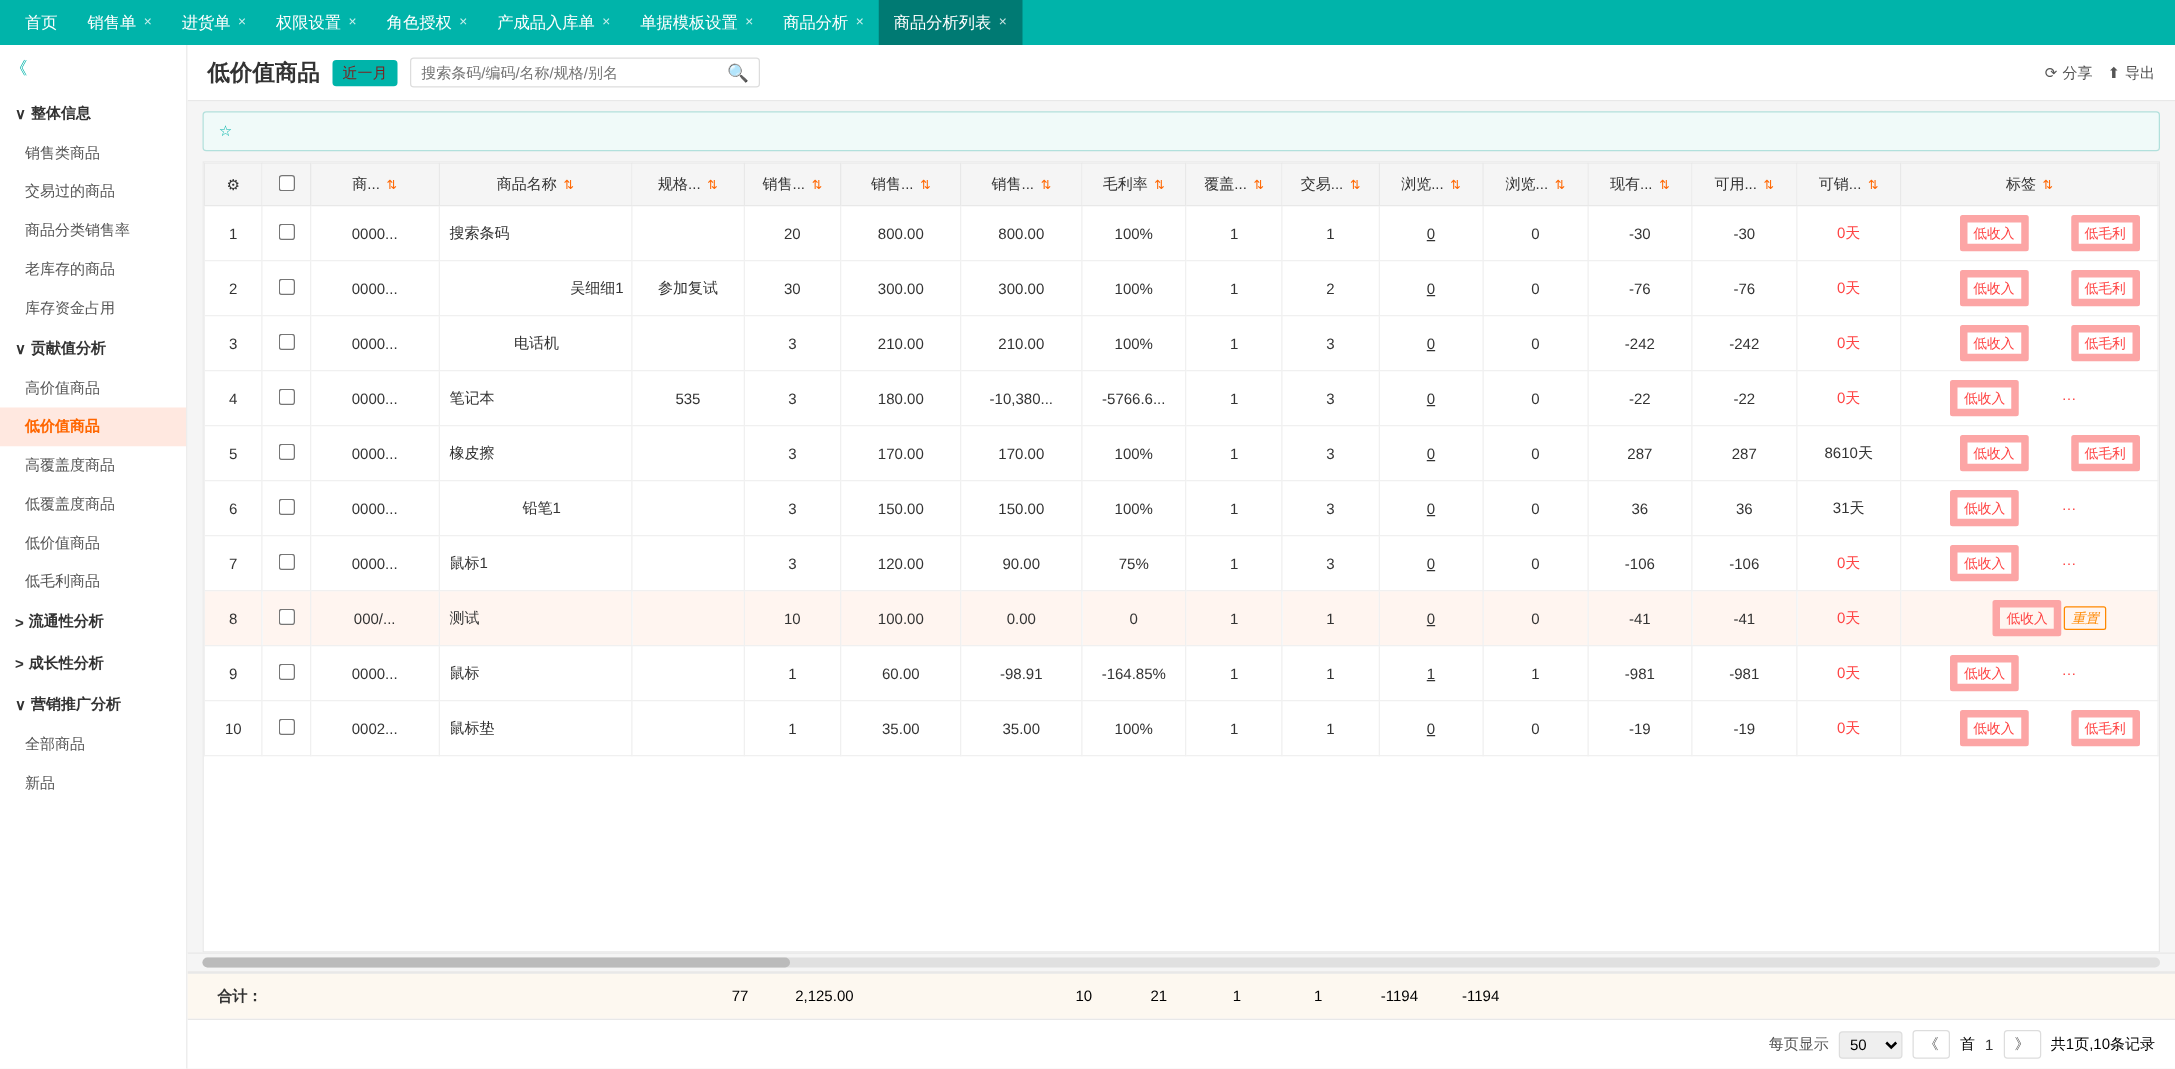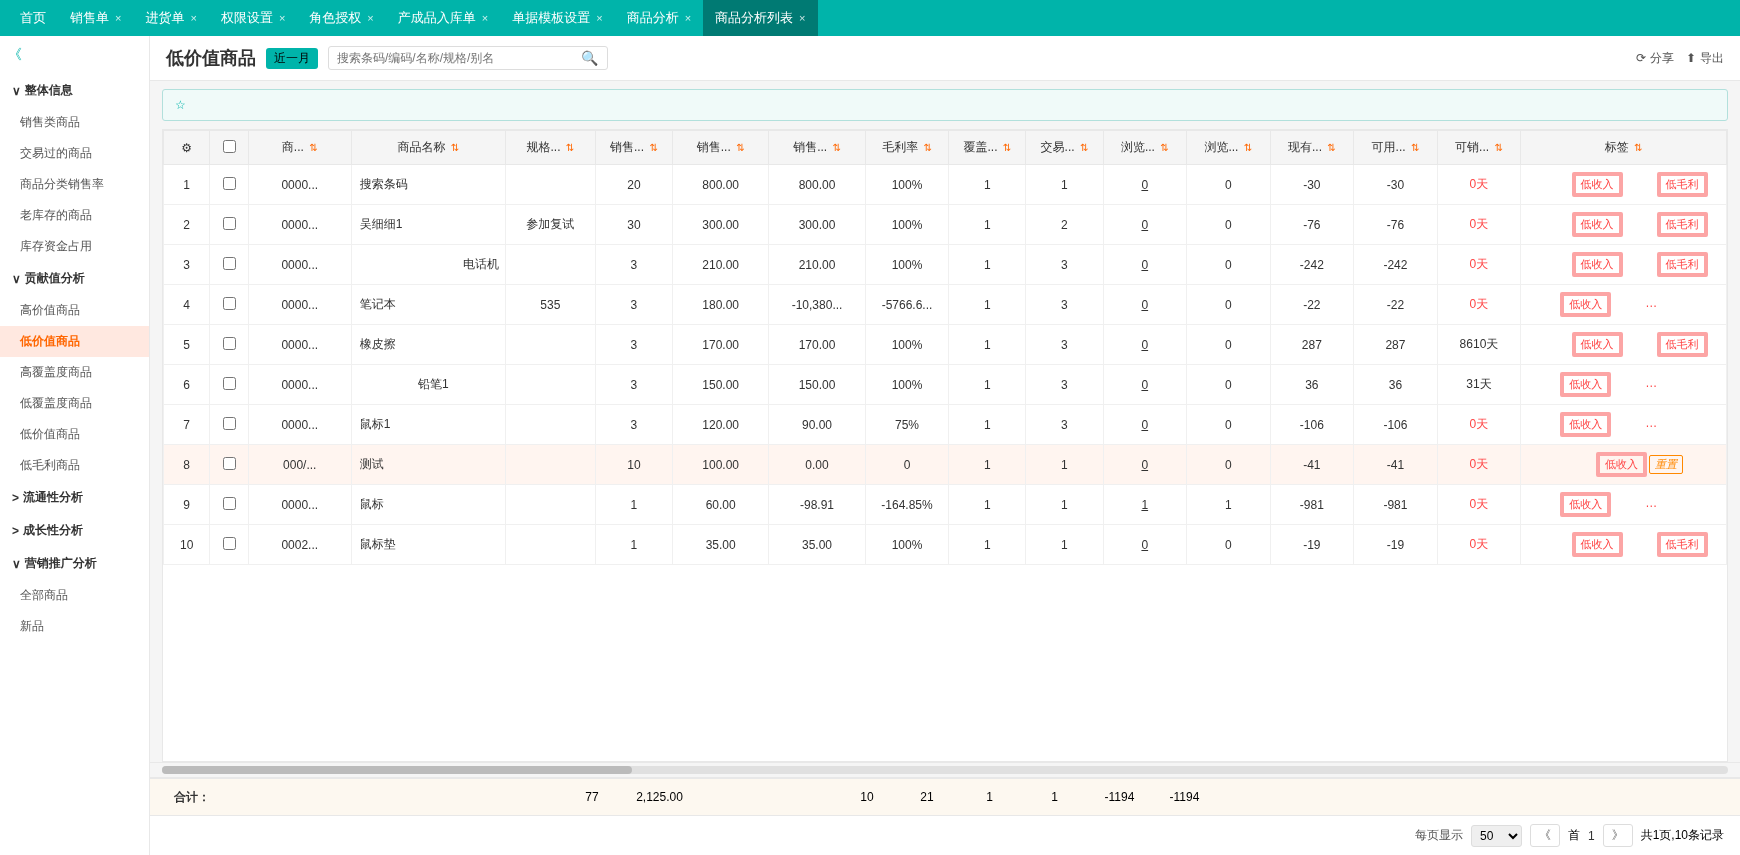--- a/index.html
+++ b/index.html
@@ -77,21 +77,21 @@
       gap: 10px;
       border-bottom: 1px solid #e8e8e8;
     }
     .page-title {
       font-size: 18px;
       font-weight: bold;
       color: #333;
     }
     .badge-recent {
       background: #00b4aa;
-      color: #000000;
+      color: #7f1d1d;
       padding: 2px 8px;
       border-radius: 3px;
       font-size: 12px;
     }
     .search-box {
       flex: 1;
       max-width: 280px;
       display: flex;
       align-items: center;
       border: 1px solid #ddd;
@@ -181,21 +181,21 @@
     }
     tr.highlighted td { background: #fff5f0; }
 
     .tag {
       display: inline-block;
       padding: 1px 5px;
       border-radius: 2px;
       font-size: 11px;
       margin: 1px;
     }
-    .tag-red { color: #ff4444; border: 4px solid #fca5a5; margin-left: 33px; }
+    .tag-red { color: #ff4444; border: 6px solid #fca5a5; margin-left: 33px; }
     .tag-orange { color: #ff8800; border: 1px solid #ff8800; font-style: italic; }
     .tag-hotred { color: #ff4444; background: #fff0f0; border: 1px solid #ffcccc; }
 
     .text-red { color: #ff4444; }
     .underline { text-decoration: underline; cursor: pointer; }
 
     
     .table-footer {
       background: #fdf8f0;
       border-top: 2px solid #e8e8e8;
@@ -413,40 +413,40 @@
       <td class="col-view2">0</td>
       <td class="col-cur">-30</td>
       <td class="col-avail">-30</td>
       <td class="col-sell"><span class="text-red">0天</span></td>
       <td class="col-tag"><span class="tag tag-red">低收入</span><span class="tag tag-red">低毛利</span></td>
     </tr>
             <tr>
       <td class="col-settings">2</td>
       <td class="col-check"><input type="checkbox" style=""></td>
       <td class="col-code">0000...</td>
-      <td class="col-name" style="text-align:left; padding-left:8px;">吴细细1</td>
+      <td class="col-name" style="text-align:right; padding-left:8px;">吴细细1</td>
       <td class="col-spec">参加复试</td>
       <td class="col-sal1">30</td>
       <td class="col-sal2">300.00</td>
       <td class="col-sal3">300.00</td>
       <td class="col-margin">100%</td>
       <td class="col-cover">1</td>
       <td class="col-trade">2</td>
       <td class="col-view1"><span class="underline">0</span></td>
       <td class="col-view2">0</td>
       <td class="col-cur">-76</td>
       <td class="col-avail">-76</td>
       <td class="col-sell"><span class="text-red">0天</span></td>
       <td class="col-tag"><span class="tag tag-red">低收入</span><span class="tag tag-red">低毛利</span></td>
     </tr>
             <tr>
       <td class="col-settings">3</td>
       <td class="col-check"><input type="checkbox" style=""></td>
       <td class="col-code">0000...</td>
-      <td class="col-name" style="text-align:right; padding-left:8px;">电话机</td>
+      <td class="col-name" style="text-align:center; padding-left:8px;">电话机</td>
       <td class="col-spec"></td>
       <td class="col-sal1">3</td>
       <td class="col-sal2">210.00</td>
       <td class="col-sal3">210.00</td>
       <td class="col-margin">100%</td>
       <td class="col-cover">1</td>
       <td class="col-trade">3</td>
       <td class="col-view1"><span class="underline">0</span></td>
       <td class="col-view2">0</td>
       <td class="col-cur">-242</td>

